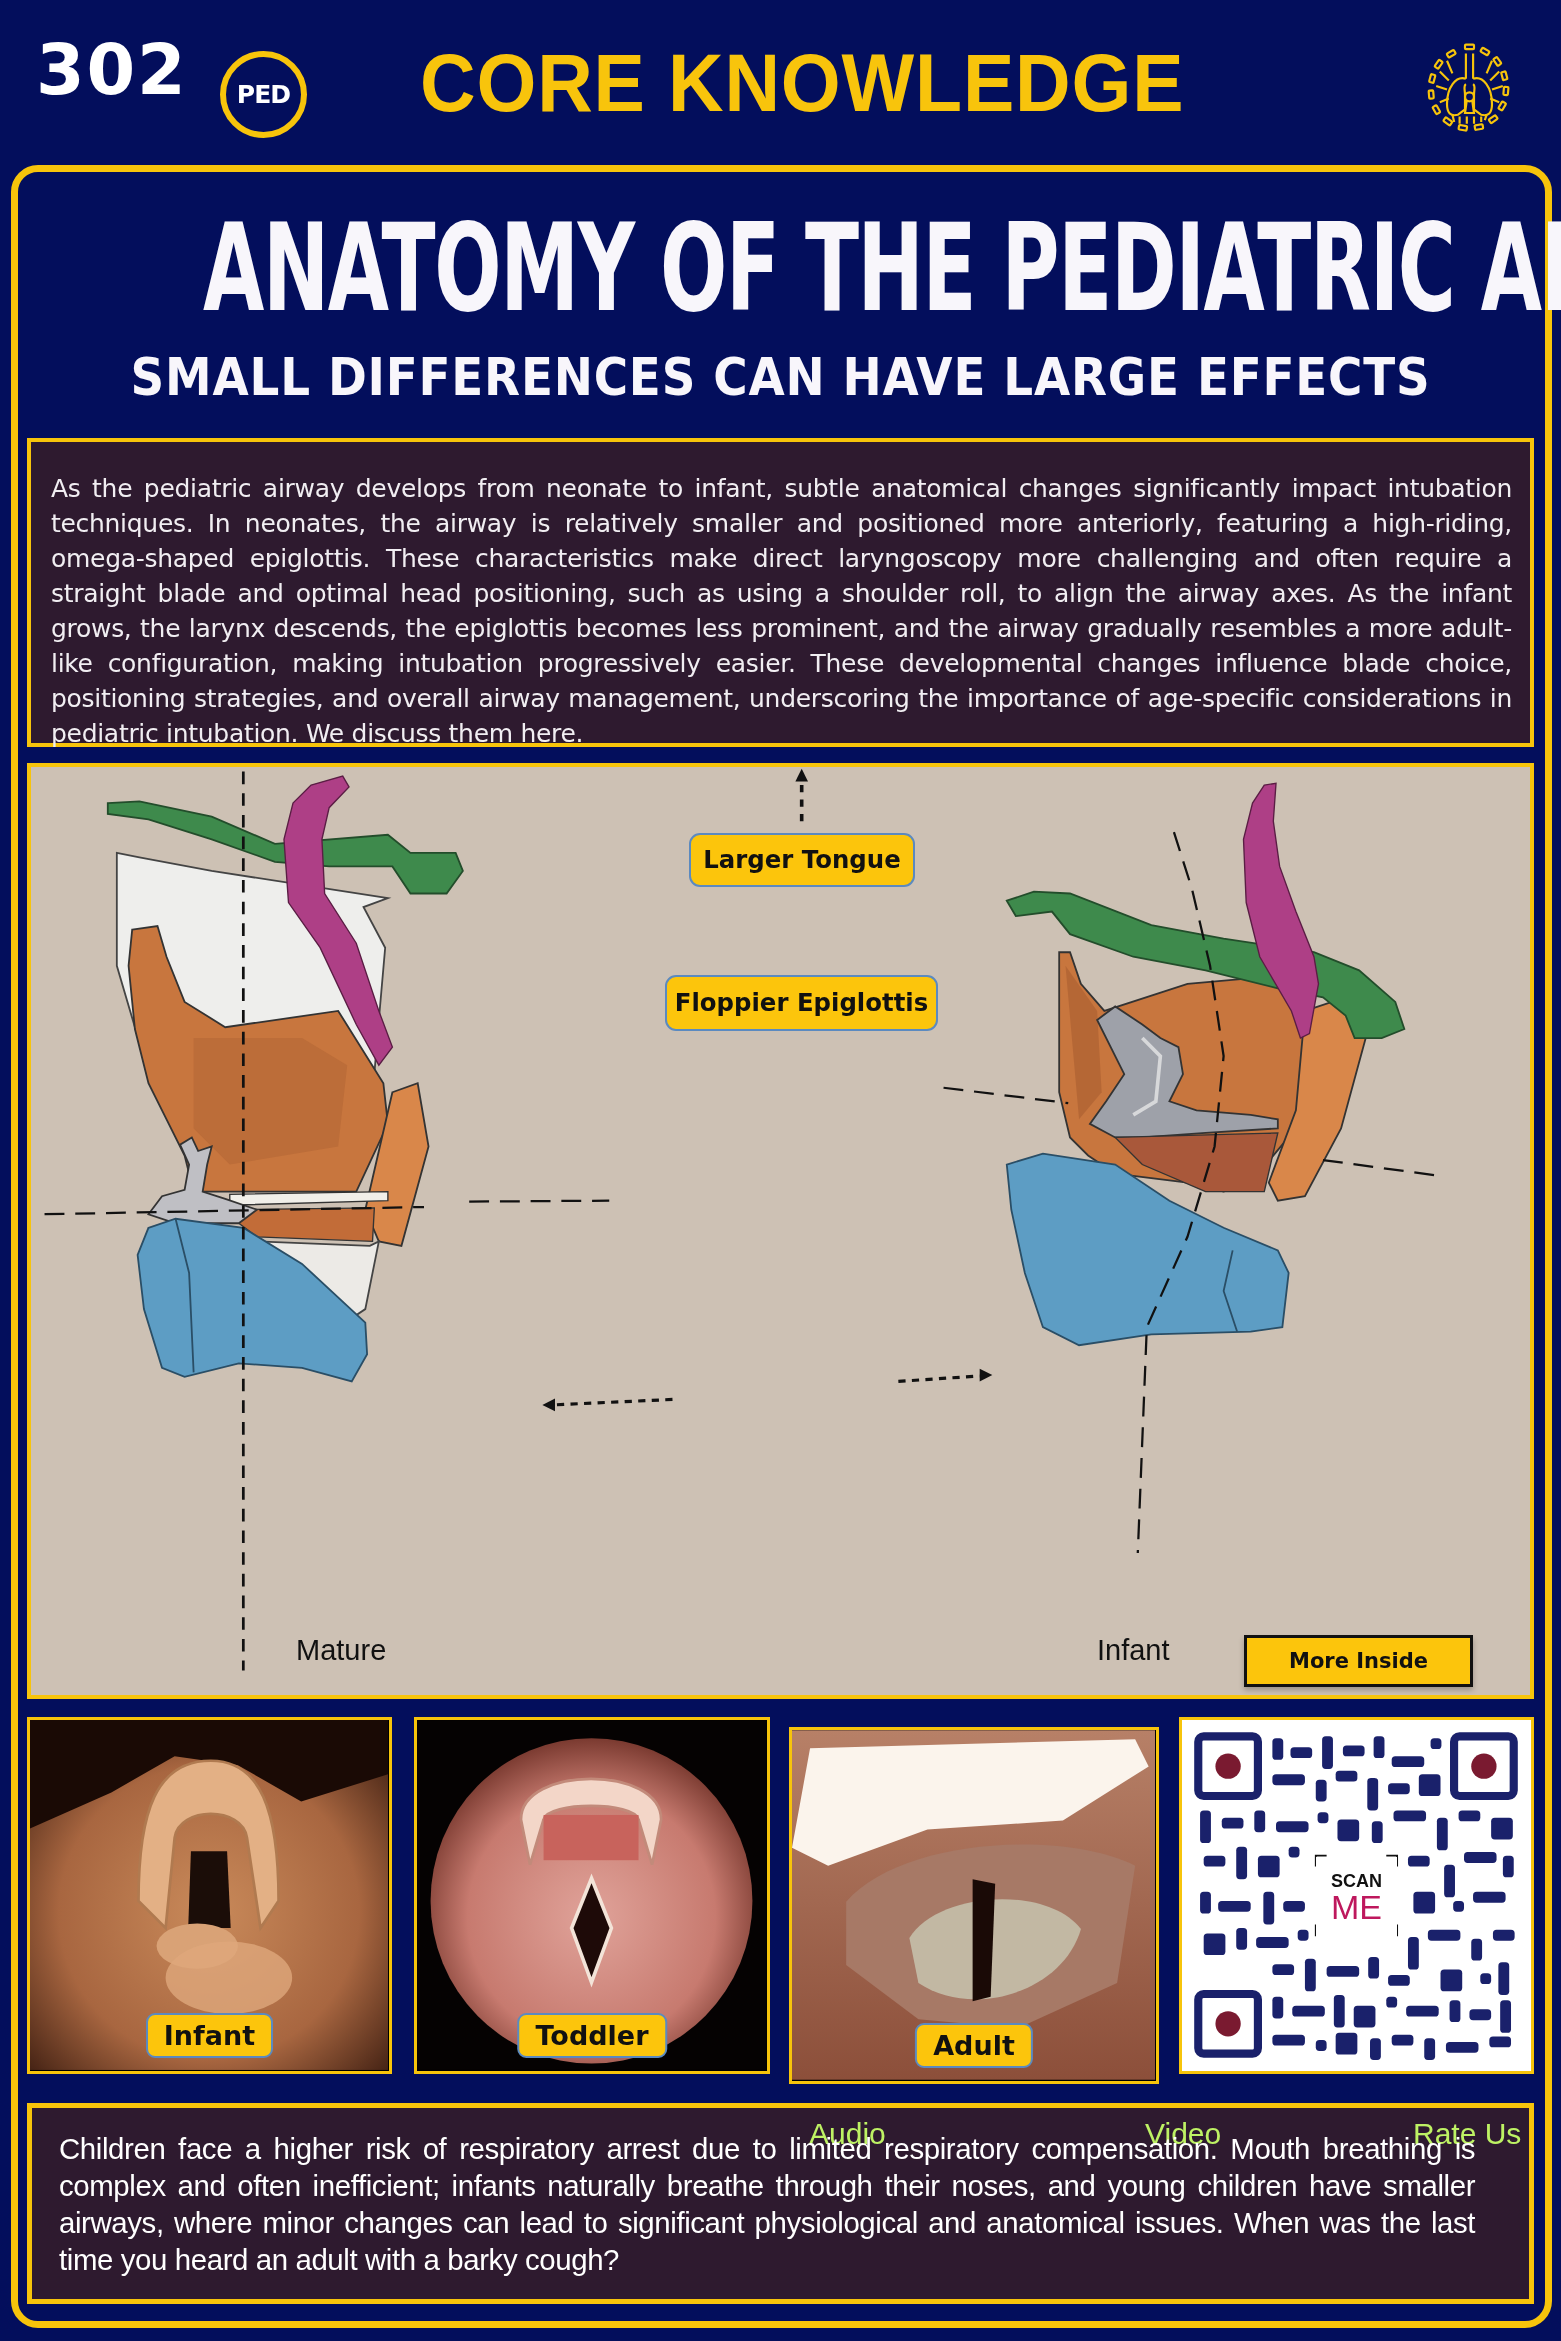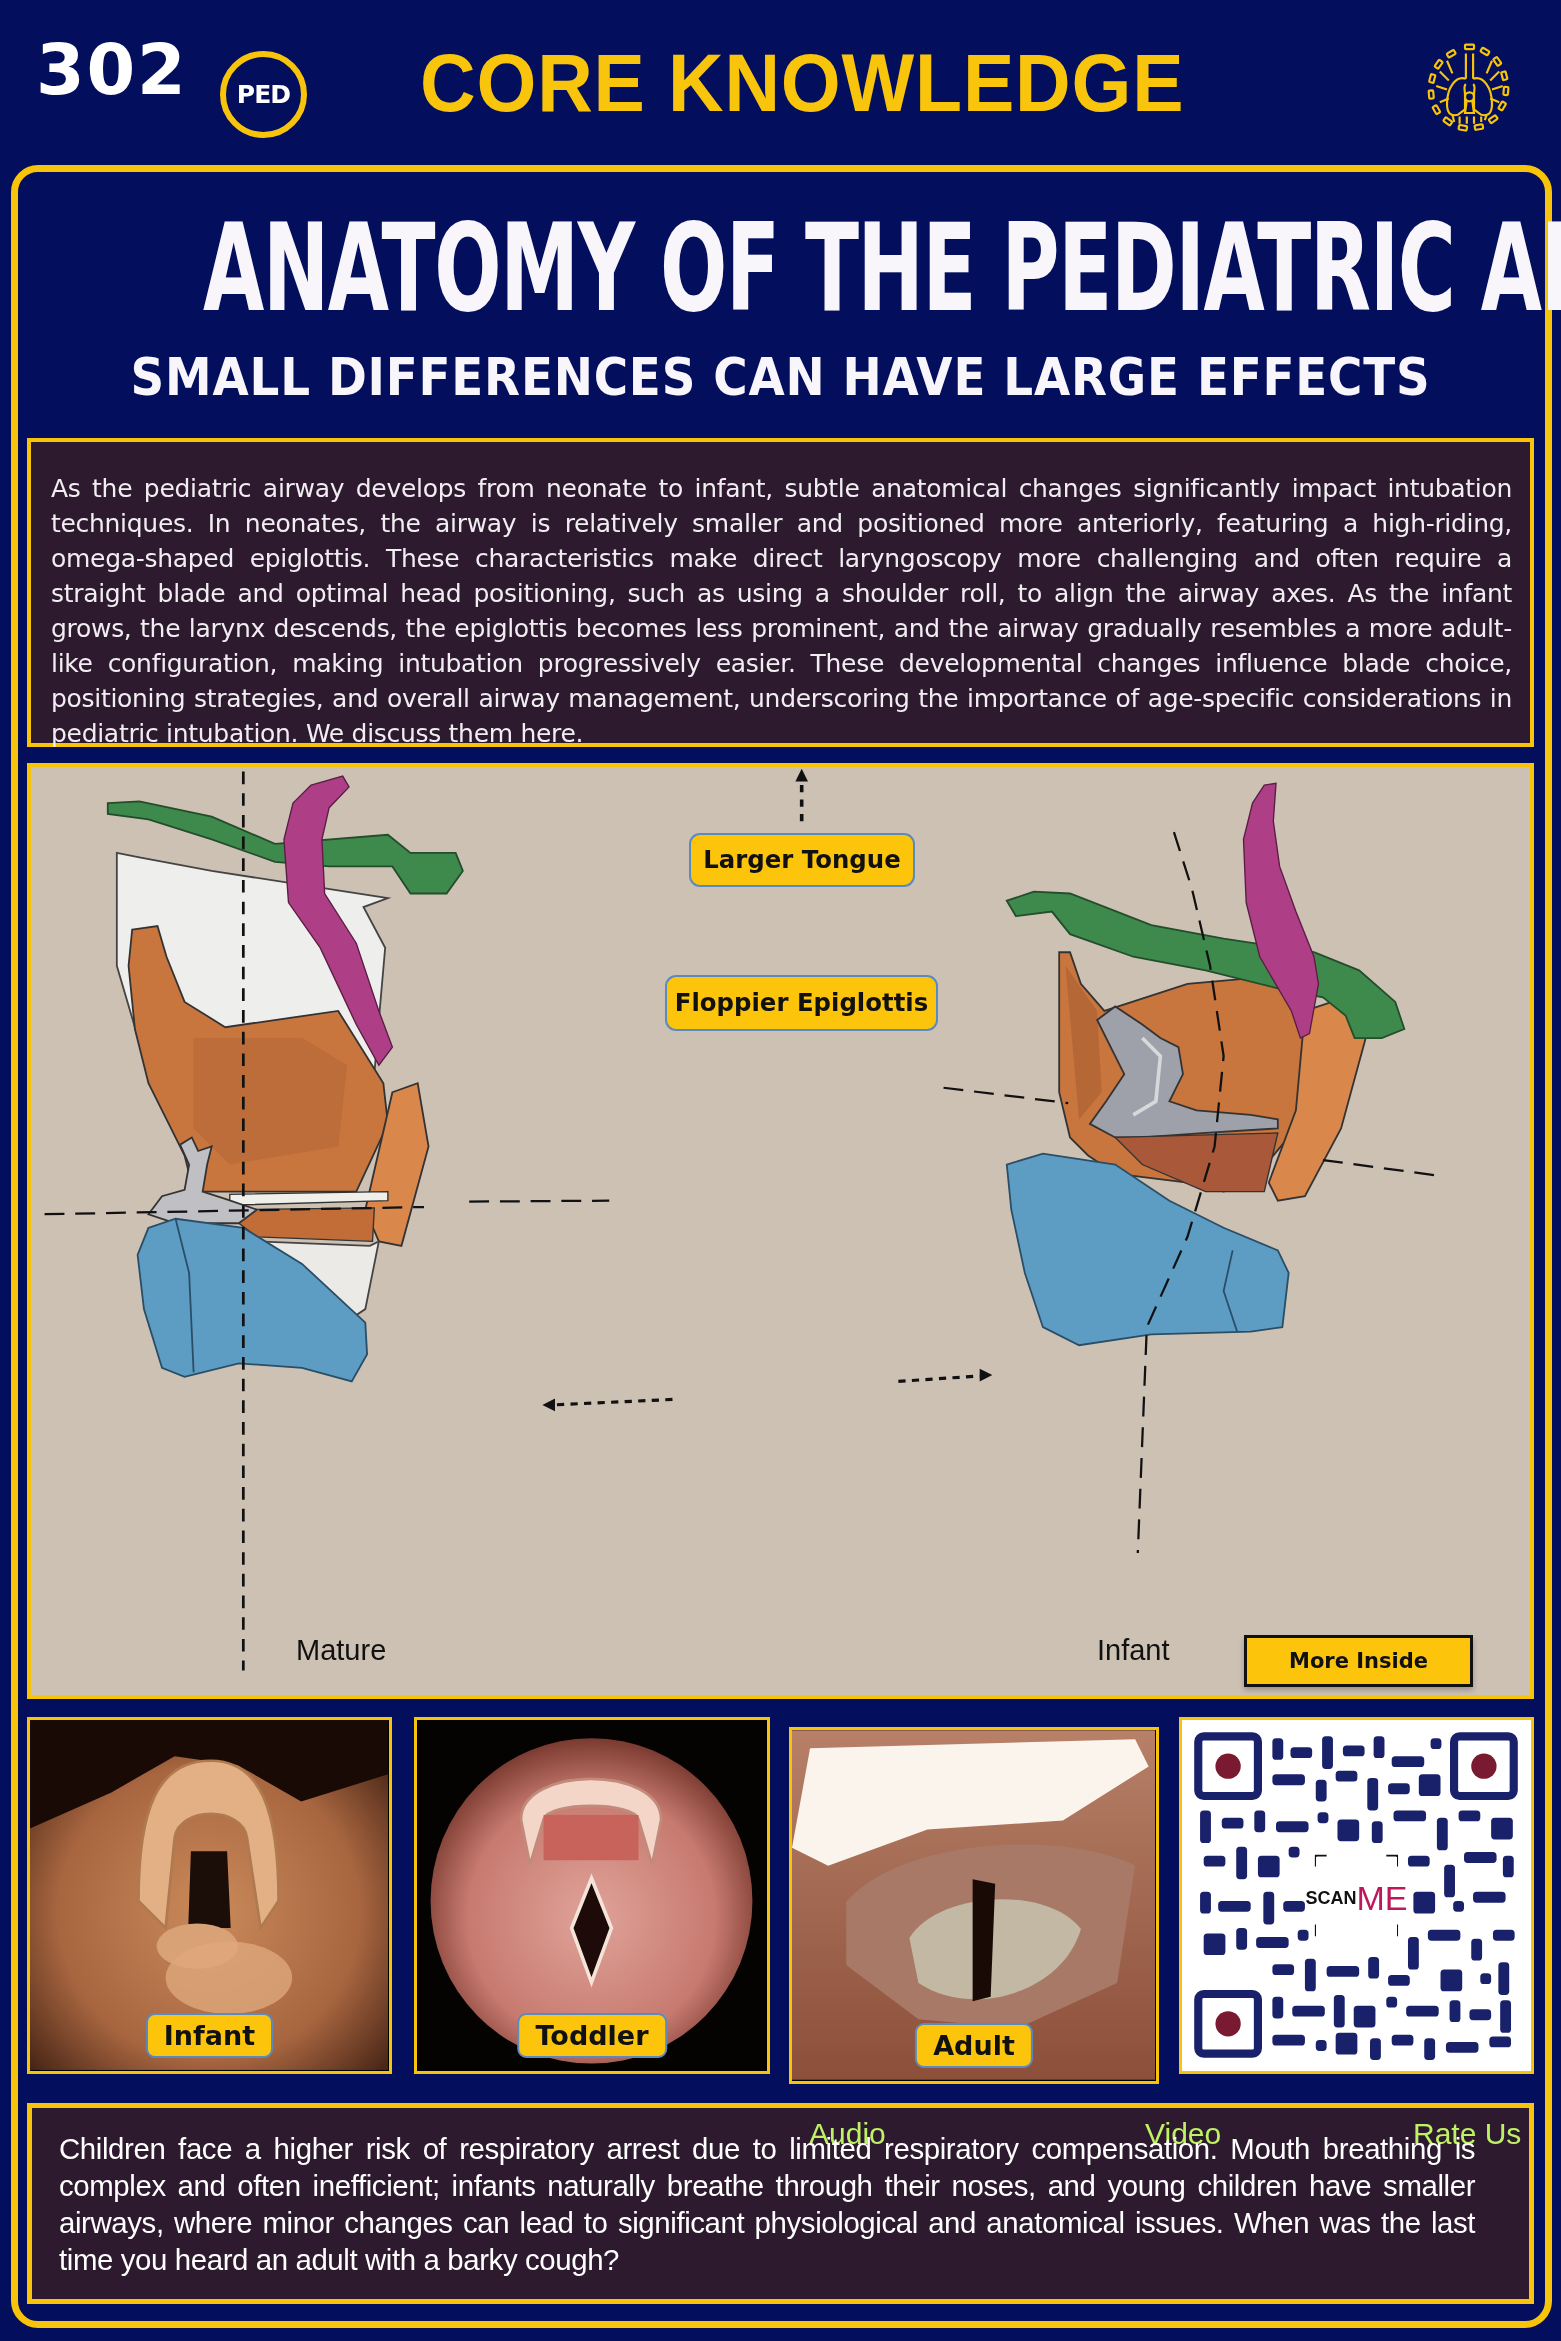--- a/index.html
+++ b/index.html
@@ -30,21 +30,21 @@
   .axis-label { position: absolute; font-family: "Liberation Sans", sans-serif; font-size: 29px; color: #111; }
   .more-inside { position: absolute; left: 1213px; top: 868px; width: 229px; height: 52px; background: #fcc50c; border: 3.6px solid #111; color: #111; font-family: "DejaVu Sans", sans-serif; font-weight: 700; font-size: 21px; display: flex; align-items: center; justify-content: center; box-shadow: 0 3.6px 5.4px rgba(0,0,0,0.25); cursor: pointer; }
 
   
   .photo { position: absolute; top: 1717px; height: 357px; border: 3.6px solid #f7c40b; overflow: hidden; background: #000; }
   .photo svg { position: absolute; left: 0; top: 0; }
   .photo-tag { position: absolute; bottom: 12.6px; left: 50%; transform: translateX(-50%); background: #fcc50c; border: 2.7px solid #5b8ac0; border-radius: 9px; color: #111; font-family: "DejaVu Sans", sans-serif; font-weight: 800; font-size: 27px; padding: 5.4px 16.3px; white-space: nowrap; }
 
   .qr { position: absolute; left: 1179px; top: 1717px; width: 355px; height: 357px; background: #fff; border: 3.6px solid #f7c40b; }
   .qr svg { position: absolute; left: 0; top: 0; }
-  .qr-center { position: absolute; left: 134px; top: 137px; width: 81px; height: 81px; background: #fff; display: flex; flex-direction: row; align-items: center; justify-content: center; }
+  .qr-center { position: absolute; left: 134px; top: 137px; width: 81px; height: 81px; background: #fff; display: flex; flex-direction: column; align-items: center; justify-content: center; }
   .qr-center .scan { font-family: "Liberation Sans", sans-serif; font-weight: 700; font-size: 18px; color: #111; line-height: 1; }
   .qr-center .me { font-family: "Liberation Sans", sans-serif; font-size: 34px; color: #be185d; line-height: 1; }
 
   
   .outro { position: absolute; left: 27px; top: 2103px; width: 1507px; height: 201px; background: #2e1a2f; border: 5.4px solid #f7c40b; padding: 22px 25px 9px 27px; }
   .outro p { font-family: "Liberation Sans", sans-serif; font-size: 30px; line-height: 37px; color: #fff; text-align: justify; text-align-last: left; letter-spacing: -0.4px; transform: scaleX(0.98); transform-origin: left top; }
   .ghost { position: absolute; top: 9px; font-family: Liberation Sans, sans-serif; font-size: 30px; color: #bef264; }
 </style>
 </head>
 <body>

